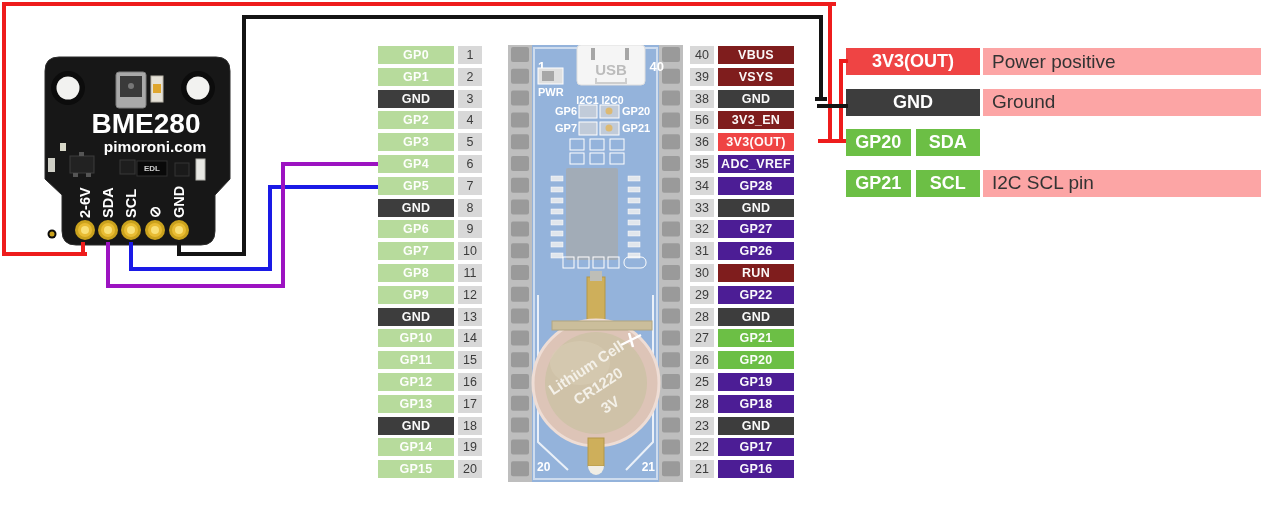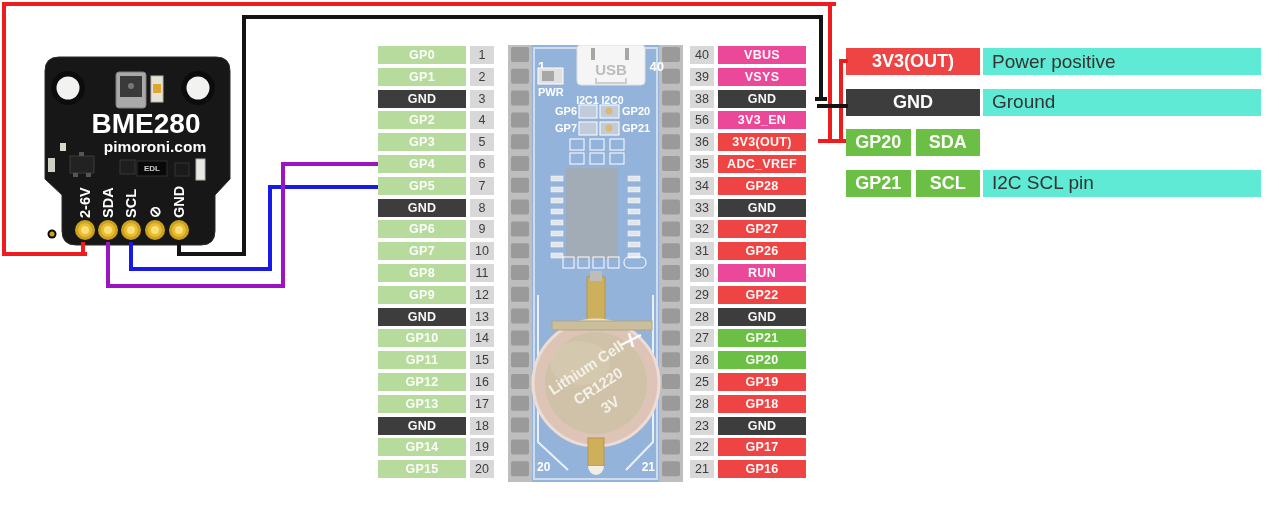--- a/index.html
+++ b/index.html
@@ -3,37 +3,37 @@
 <meta charset="utf-8">
 <style>
   html,body{margin:0;padding:0;background:#fff;}
   #stage{position:relative;width:1279px;height:506px;background:#ffffff;overflow:hidden;
          font-family:"Liberation Sans",sans-serif;}
   
   .wire{position:absolute;z-index:7;}
   
   .pin-col{position:absolute;display:flex;flex-direction:column;gap:3.8px;z-index:3;}
   .pin-row{display:flex;gap:4px;height:18px;}
-  .chip{width:88px;display:flex;align-items:center;justify-content:center;
+  .chip{width:76px;display:flex;align-items:center;justify-content:center;
         color:rgba(255,255,255,.97);font-weight:bold;font-size:12.5px;letter-spacing:.3px;}
   .num{width:24px;background:#d8d8d8;color:#3c3c3c;display:flex;align-items:center;
        justify-content:center;font-size:12.5px;}
   .t-green{background:#b7db9c}
-  .t-green-pale{background:#ef4444}
+  .t-green-pale{background:#4c1d95}
   .t-green-bright{background:#6cbf45}
   .t-gnd{background:#3d3d3d}
-  .t-pink{background:#ec4899}
+  .t-pink{background:#7f1d1d}
   .t-red{background:#ef4444}
   
   #legend{position:absolute;left:846px;top:48px;display:flex;flex-direction:column;gap:13.5px;z-index:6;}
   .legend-row{display:flex;height:27px;}
   .legend-chips{width:134px;display:flex;gap:5px;}
   .legend-chip{flex:1;display:flex;align-items:center;justify-content:center;
                color:#fff;font-weight:bold;font-size:18px;}
-  .legend-desc{width:269px;margin-left:3px;background:#5eead4;color:#333;
+  .legend-desc{width:269px;margin-left:3px;background:#fca5a5;color:#333;
                font-size:19px;display:flex;align-items:center;padding-left:9px;}
   svg text{font-family:"Liberation Sans",sans-serif;}
 </style>
 </head>
 <body>
 
 <div id="stage">
 
   <div class="wire" style="left: 2px; top: 2px; width: 834px; height: 4px; background: rgb(238, 28, 28);"></div>
   <div class="wire" style="left: 2px; top: 2px; width: 4px; height: 254px; background: rgb(238, 28, 28);"></div>

